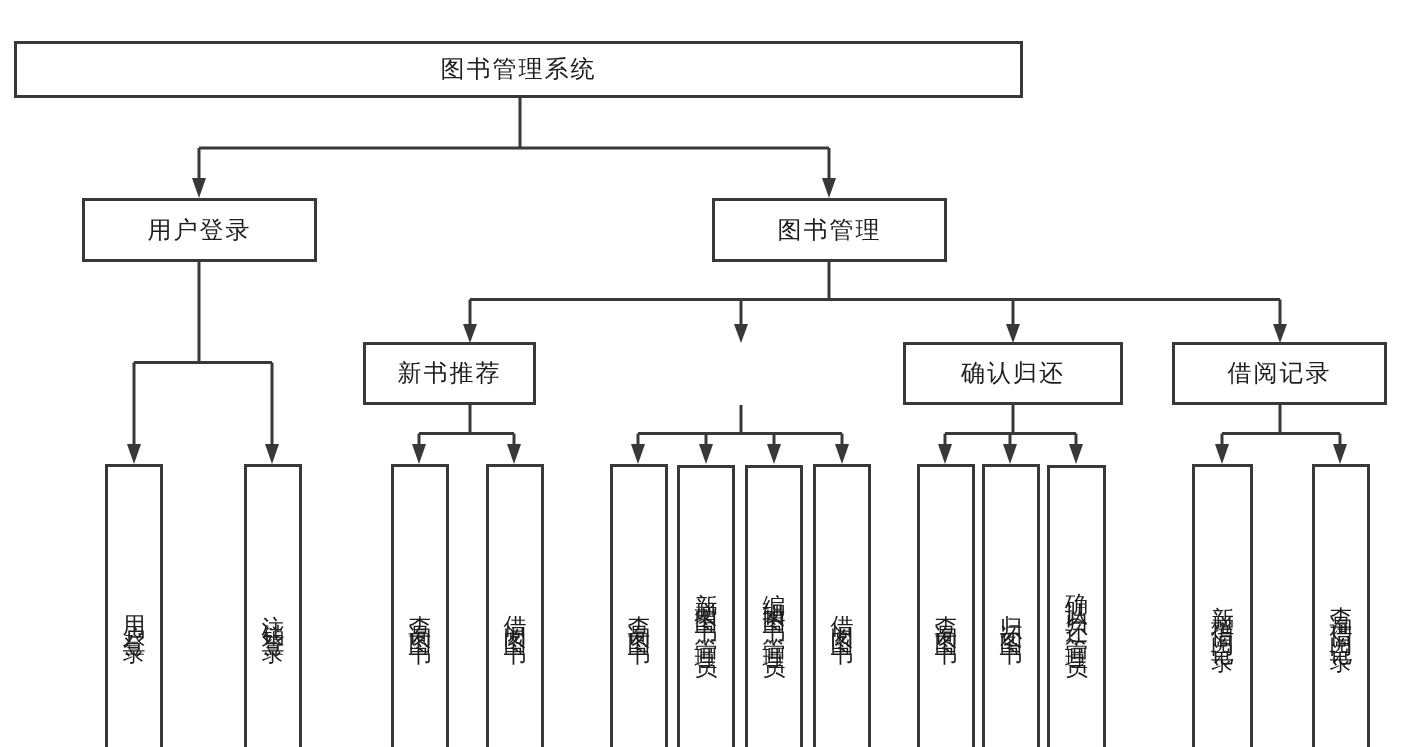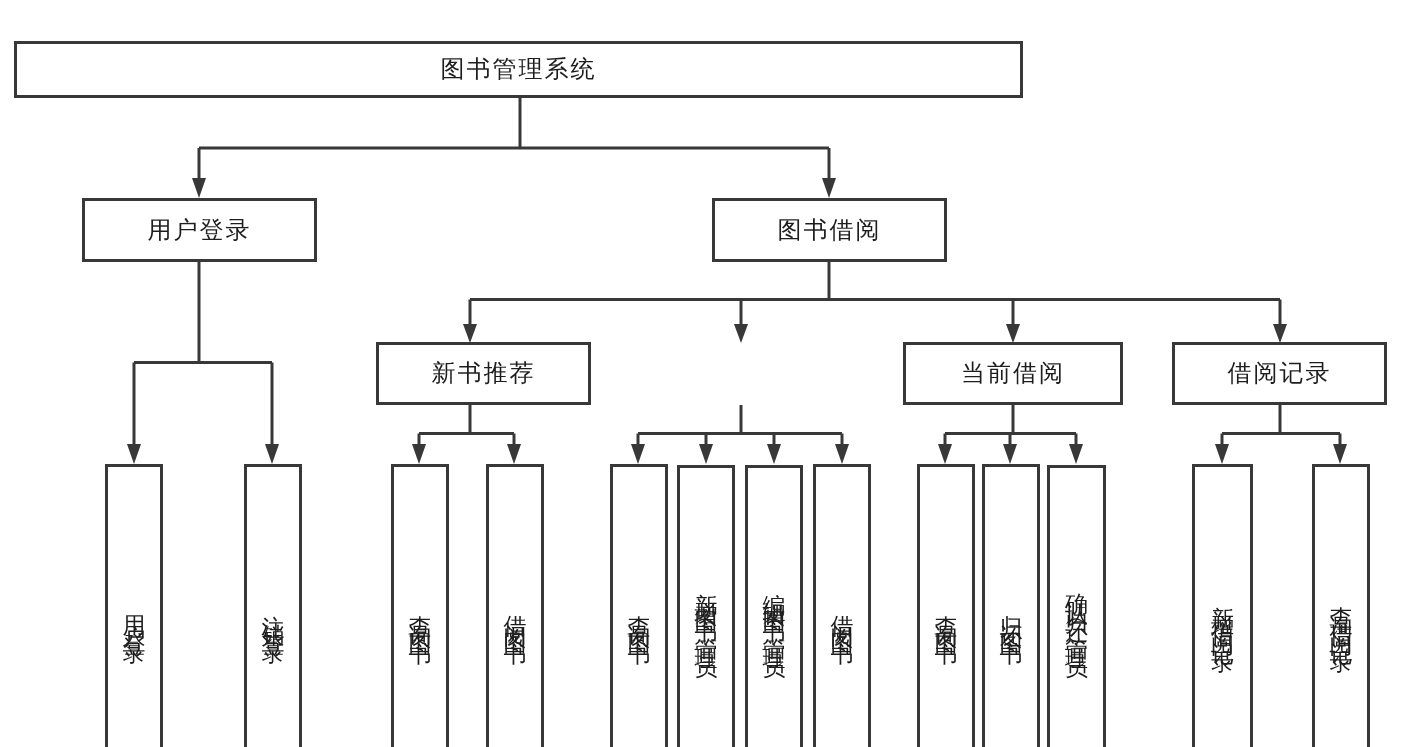--- a/index.html
+++ b/index.html
@@ -136,28 +136,28 @@
   </svg>
 
   <div class="node h" style="left:14px;top:13px;width:1009px;height:57px">
     <span class="lbl">图书管理系统</span>
   </div>
 
   <div class="node h" style="left:82px;top:170px;width:235px;height:64px">
     <span class="lbl">用户登录</span>
   </div>
   <div class="node h" style="left:712px;top:170px;width:235px;height:64px">
-    <span class="lbl">图书借阅</span>
-  </div>
-
-  <div class="node h" style="left:376px;top:314px;width:215px;height:63px">
+    <span class="lbl">图书管理</span>
+  </div>
+
+  <div class="node h" style="left:363px;top:314px;width:173px;height:63px">
     <span class="lbl">新书推荐</span>
   </div>
   <div class="node h" style="left:903px;top:314px;width:220px;height:63px">
-    <span class="lbl">当前借阅</span>
+    <span class="lbl">确认归还</span>
   </div>
   <div class="node h" style="left:1172px;top:314px;width:215px;height:63px">
     <span class="lbl">借阅记录</span>
   </div>
 
   <div class="node v" style="left:105px;top:436px;width:58px;height:301px">
     <span class="lbl">用户登录</span>
   </div>
   <div class="node v" style="left:244px;top:436px;width:58px;height:301px">
     <span class="lbl">注销登录</span>

